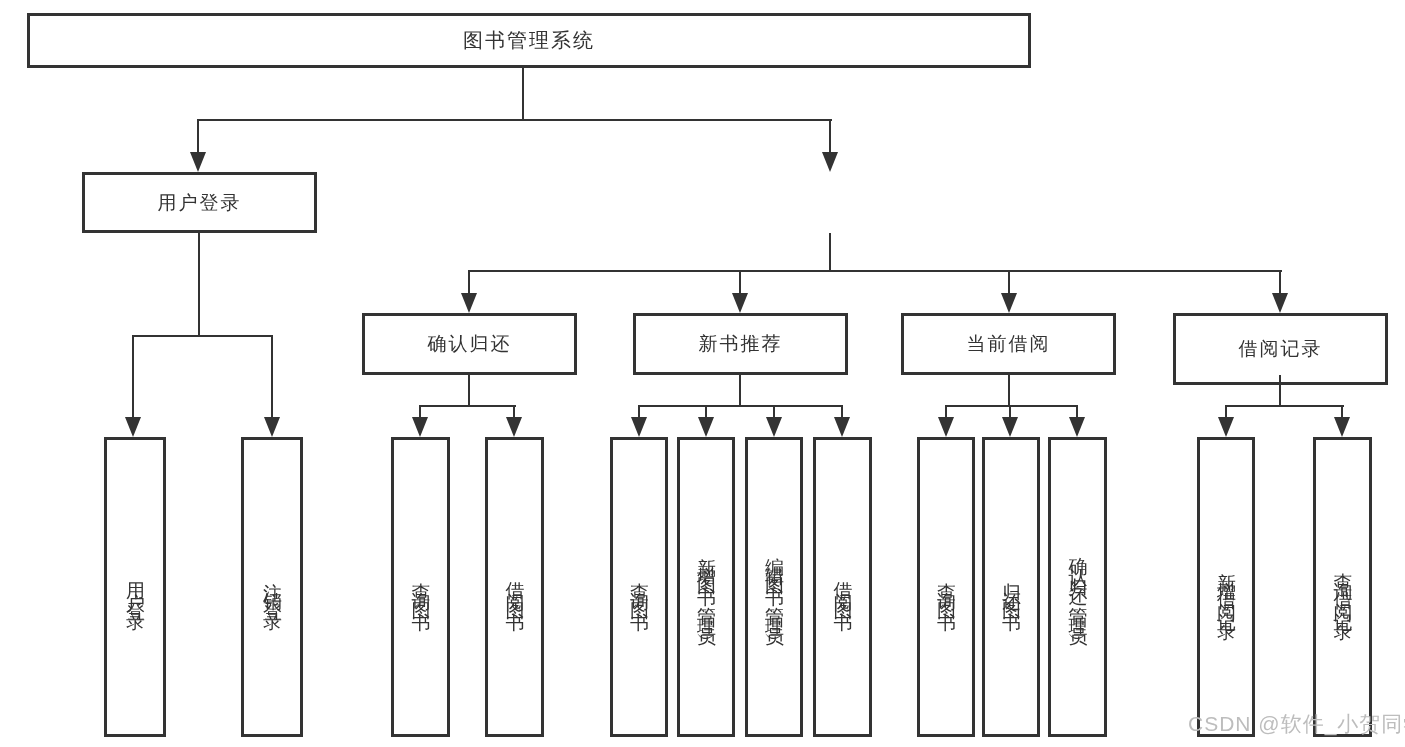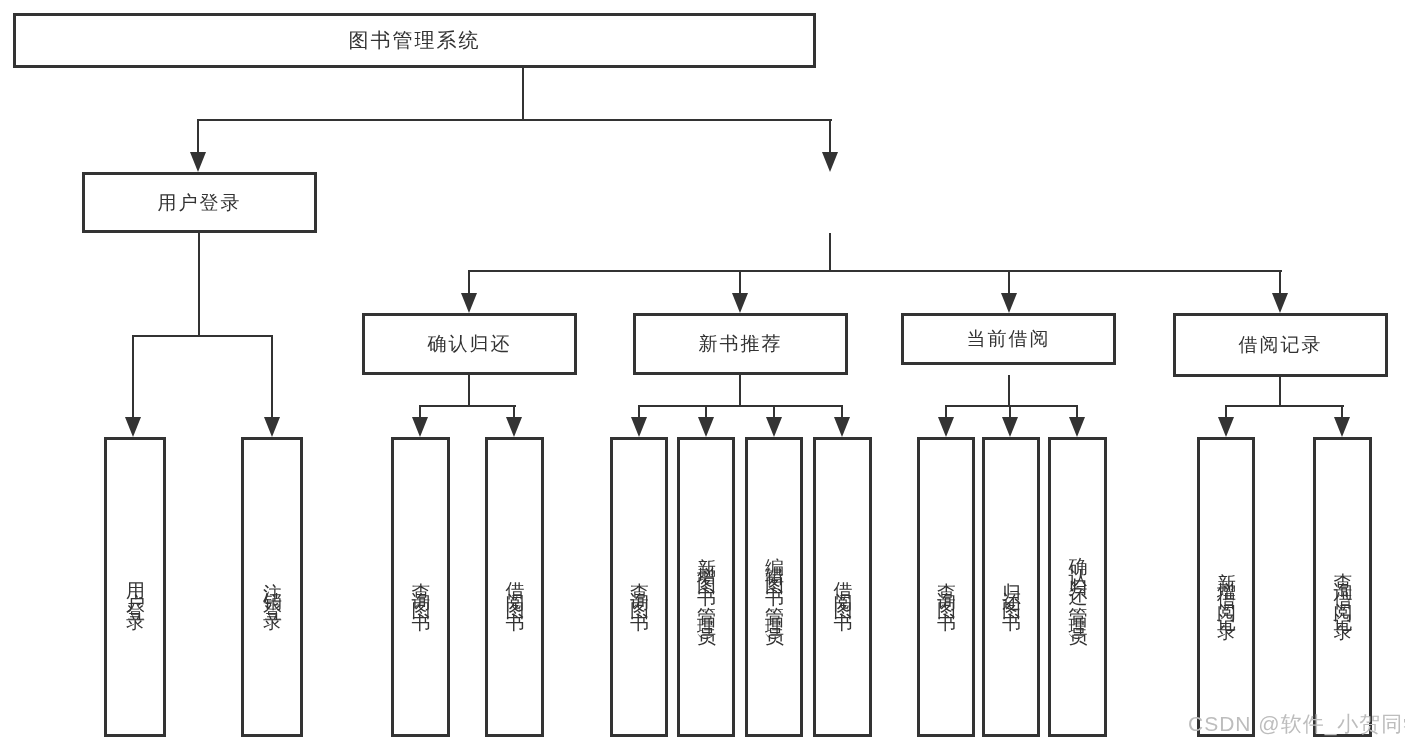--- a/index.html
+++ b/index.html
@@ -37,21 +37,21 @@
     position:absolute; left:1188px; top:710px;
     font-size:21px; color:#bdbdbd; white-space:nowrap;
     z-index:5; letter-spacing:1px;
   }
 </style>
 </head>
 <body>
 
 <div id="canvas">
 
-  <div class="box root" style="left:13px; top:13px; width:803px; height:55px;">图书管理系统</div>
+  <div class="box root" style="left:27px; top:13px; width:1004px; height:55px;">图书管理系统</div>
 
   <div class="line" style="left:522px; top:68px; width:2px; height:51px;"></div>
   <div class="line" style="left:197px; top:119px; width:635px; height:2px;"></div>
   <div class="line" style="left:197px; top:119px; width:2px; height:34px;"></div>
   <div class="arrow" style="left:190px; top:152px;"></div>
   <div class="line" style="left:829px; top:119px; width:2px; height:34px;"></div>
   <div class="arrow" style="left:822px; top:152px;"></div>
 
   <div class="box" style="left:82px; top:172px; width:235px; height:61px;">用户登录</div>
 
@@ -68,22 +68,22 @@
   <div class="arrow" style="left:461px; top:293px;"></div>
   <div class="line" style="left:739px; top:270px; width:2px; height:24px;"></div>
   <div class="arrow" style="left:732px; top:293px;"></div>
   <div class="line" style="left:1008px; top:270px; width:2px; height:24px;"></div>
   <div class="arrow" style="left:1001px; top:293px;"></div>
   <div class="line" style="left:1279px; top:270px; width:2px; height:24px;"></div>
   <div class="arrow" style="left:1272px; top:293px;"></div>
 
   <div class="box" style="left:362px; top:313px; width:215px; height:62px;">确认归还</div>
   <div class="box" style="left:633px; top:313px; width:215px; height:62px;">新书推荐</div>
-  <div class="box" style="left:901px; top:313px; width:215px; height:52px;">当前借阅</div>
-  <div class="box" style="left:1173px; top:313px; width:215px; height:64px;">借阅记录</div>
+  <div class="box" style="left:901px; top:313px; width:215px; height:62px;">当前借阅</div>
+  <div class="box" style="left:1173px; top:313px; width:215px; height:72px;">借阅记录</div>
 
   <div class="line" style="left:468px; top:375px; width:2px; height:31px;"></div>
   <div class="line" style="left:419px; top:405px; width:97px; height:2px;"></div>
   <div class="line" style="left:419px; top:405px; width:2px; height:13px;"></div>
   <div class="arrow" style="left:412px; top:417px;"></div>
   <div class="line" style="left:513px; top:405px; width:2px; height:13px;"></div>
   <div class="arrow" style="left:506px; top:417px;"></div>
 
   <div class="line" style="left:739px; top:375px; width:2px; height:31px;"></div>
   <div class="line" style="left:638px; top:405px; width:205px; height:2px;"></div>

